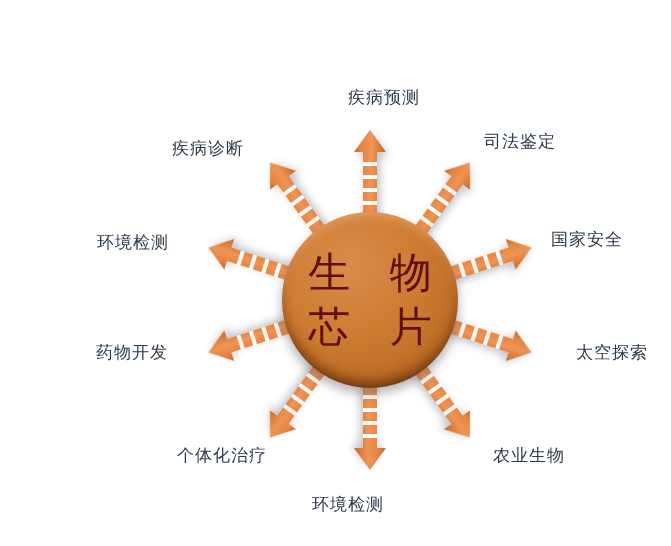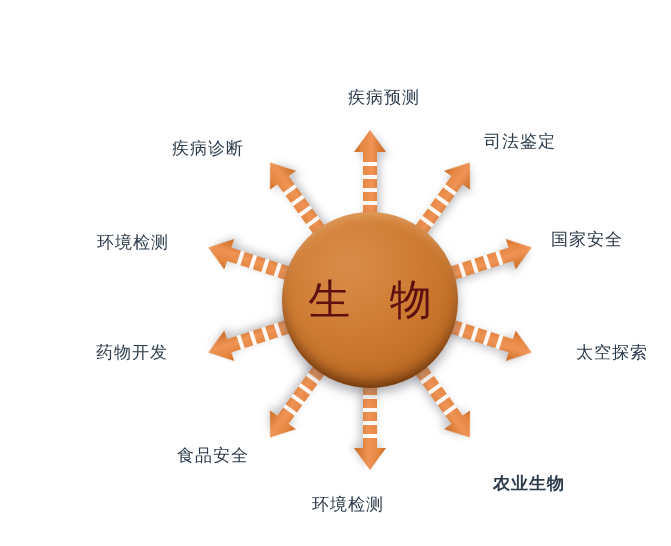--- a/index.html
+++ b/index.html
@@ -320,29 +320,30 @@
               <rect x="10" y="71" width="14" height="4" fill="#ffffff" opacity="0.95"></rect>
             </svg>
           </div>
         </div>
       </div>
 
     <div id="circle-shadow"></div>
     <div id="circle"></div>
     <div id="circle-label">
       <span>生 物</span>
+      <span>芯 片</span>
     </div>
 
     <div id="label-layer">
         <div class="node-label" style="left: 348px; top: 86px;">疾病预测</div>
         <div class="node-label" style="left: 484px; top: 130px;">司法鉴定</div>
         <div class="node-label" style="left: 551px; top: 228px;">国家安全</div>
         <div class="node-label" style="left: 576px; top: 341px;">太空探索</div>
-        <div class="node-label" style="left: 493px; top: 472px; font-weight: bold;">农业生物</div>
+        <div class="node-label" style="left: 493px; top: 444px;">农业生物</div>
         <div class="node-label" style="left: 312px; top: 493px;">环境检测</div>
-        <div class="node-label" style="left: 177px; top: 444px;">食品安全</div>
+        <div class="node-label" style="left: 177px; top: 444px;">个体化治疗</div>
         <div class="node-label" style="left: 96px; top: 341px;">药物开发</div>
         <div class="node-label" style="left: 97px; top: 231px;">环境检测</div>
         <div class="node-label" style="left: 172px; top: 137px;">疾病诊断</div>
       </div>
 
   </div>
 </div>
 
 </body></html>

